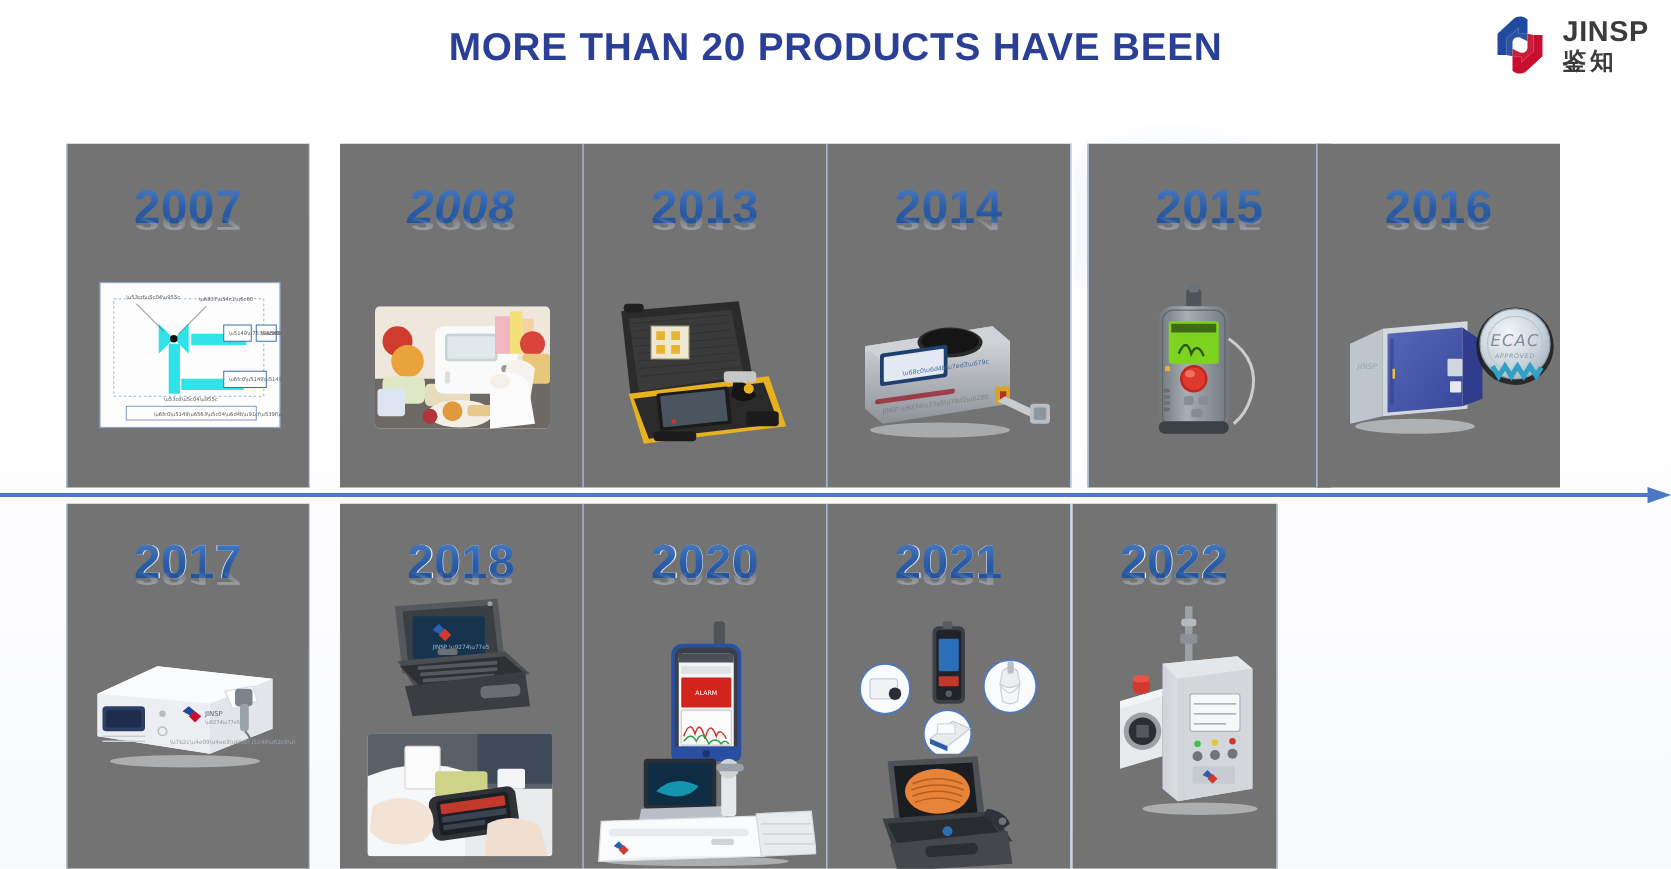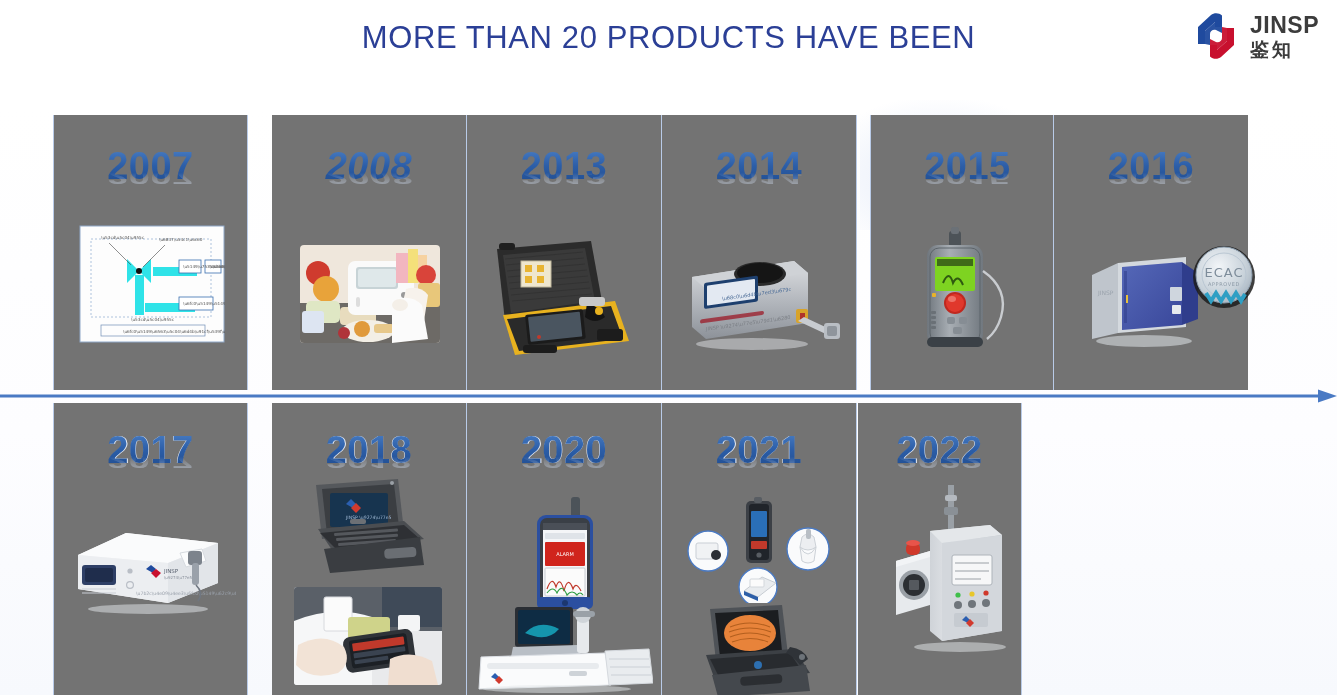--- a/index.html
+++ b/index.html
@@ -22,21 +22,21 @@
     background:linear-gradient(180deg,#ffffff 0%,#fdfdff 55%,#f7f9fd 100%);
     pointer-events:none;
   }
 
   
   .title{
     position:absolute;left:0;top:18px;width:1337px;
     text-align:center;
     color:#2b3f96;
     font-size:31px;line-height:39px;
-    font-weight:normal;letter-spacing:.6px;
+    font-weight:bold;letter-spacing:.6px;
     text-transform:uppercase;
   }
   .title .l2{display:block;}
 
   
   .logo{position:absolute;right:18px;top:12px;display:flex;align-items:center;gap:9px;}
   .logo-mark{width:50px;height:48px;}
   .logo-text{display:flex;flex-direction:column;line-height:1;}
   .logo-en{font-size:23px;font-weight:bold;color:#3c3c3c;letter-spacing:.5px;}
   .logo-cn{font-size:19px;font-weight:bold;color:#3c3c3c;letter-spacing:3px;margin-top:3px;}
@@ -278,21 +278,21 @@
           </g>
         <rect x="14" y="112" width="56" height="10" rx="5" fill="#3a4046"></rect>
         <path d="M70 46 q26 18 18 46 q-4 14 -14 22" fill="none" stroke="#c9ccd0" stroke-width="2.4"></path>
       </svg>
     </div>
   </div>
 
   <div class="card bl" style="left:1053px;top:115px;width:195px;height:275px;padding-left:12px;">
     <div class="year" style="top:30px;">2016</div>
     <div class="year-refl" style="top:72px;">2016</div>
-    <div class="photo" style="left:20px;top:120px;">
+    <div class="photo" style="left:8px;top:120px;font-style:italic;">
       <svg width="186" height="120" viewBox="0 0 186 120">
         <defs>
           <linearGradient id="g16b" x1="0" y1="0" x2="1" y2="1">
             <stop offset="0" stop-color="#5568b8"></stop>
               <stop offset="1" stop-color="#39479a"></stop>
           </linearGradient>
           <radialGradient id="g16m" cx=".4" cy=".35" r=".8">
             <stop offset="0" stop-color="#f2f5f8"></stop>
               <stop offset=".6" stop-color="#c8d2da"></stop>
               <stop offset="1" stop-color="#98a6b4"></stop>

